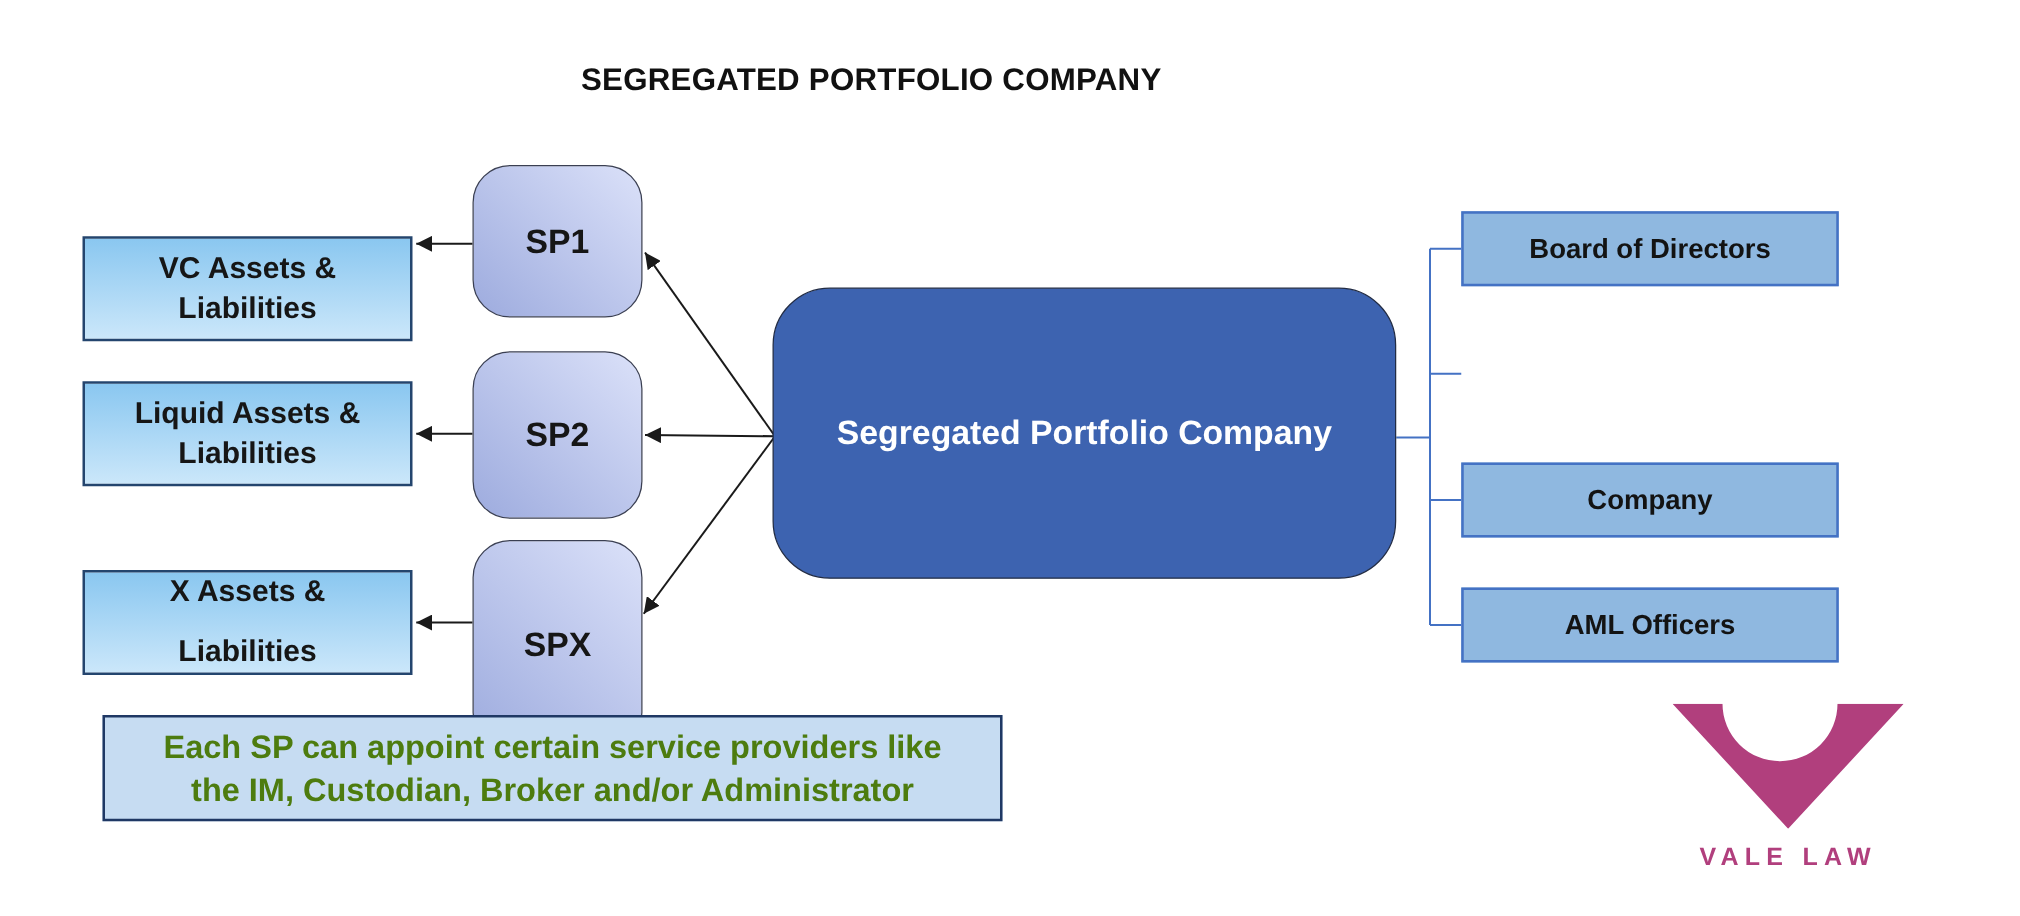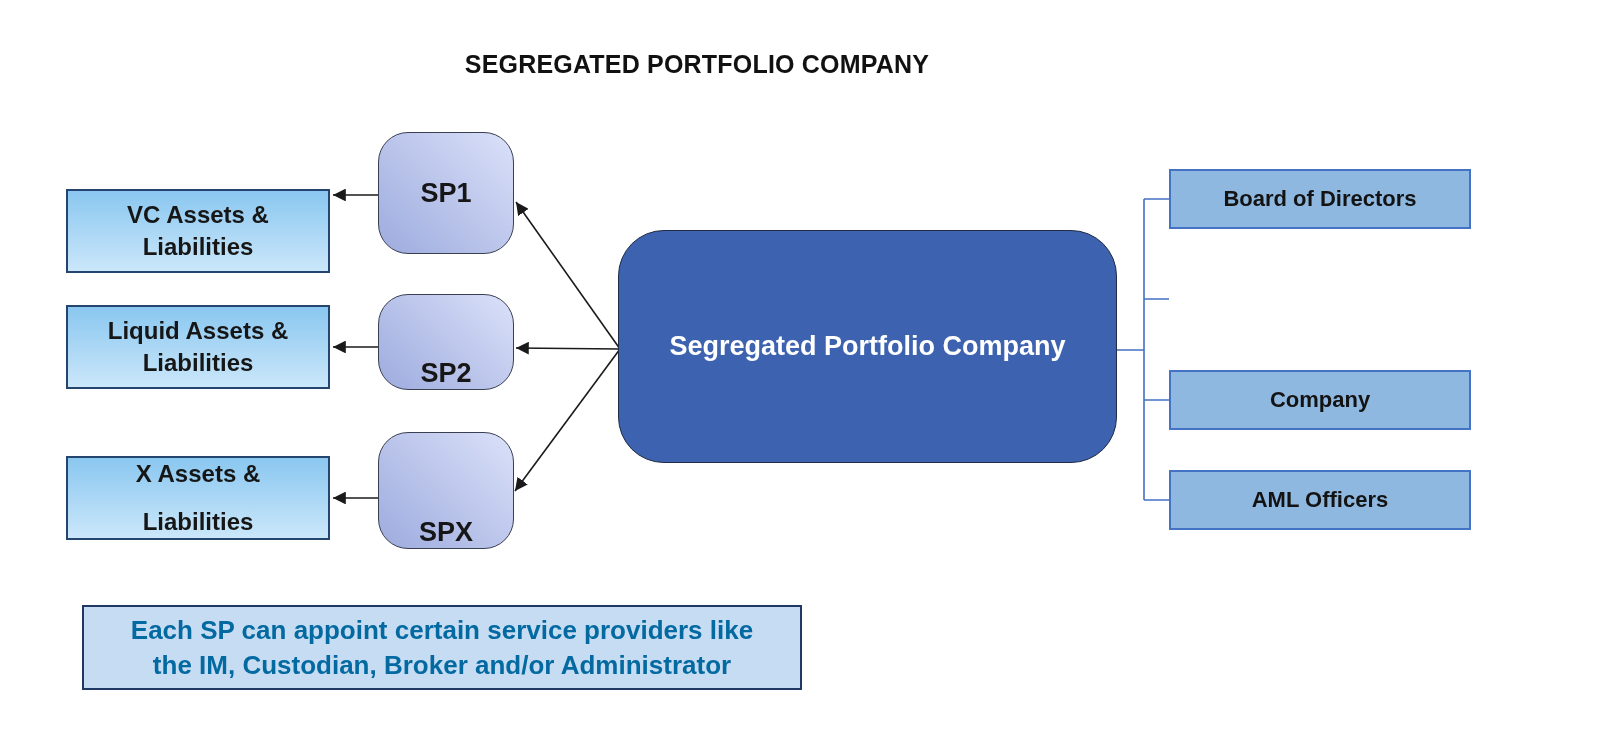--- a/index.html
+++ b/index.html
@@ -41,22 +41,22 @@
   .asset-box-3 { top: 456px; justify-content: space-between; }
 
   .sp-box {
     left: 378px; width: 136px;
     background: linear-gradient(45deg, var(--sp-gradient-dark, #9dabde) 0%, var(--sp-gradient-light, #dbe1f9) 100%);
     border: 1.5px solid var(--sp-border, #3a3f52);
     border-radius: 30px;
     font-size: 27px; font-weight: 700; color: #161616;
   }
   .sp-box-1 { top: 132px; height: 122px; }
-  .sp-box-2 { top: 294px; height: 96px; align-items: flex-end; }
-  .sp-box-3 { top: 432px; height: 117px; align-items: flex-end; }
+  .sp-box-2 { top: 281px; height: 134px; }
+  .sp-box-3 { top: 432px; height: 168px; }
 
   .center-box {
     left: 618px; top: 230px; width: 499px; height: 233px;
     background: var(--center-box-fill, #3d63b0);
     border: 1.5px solid var(--center-box-border, #222c44);
     border-radius: 46px;
     font-size: 27px; font-weight: 700; color: var(--center-box-text, #ffffff);
   }
 
   .gov-box {
@@ -64,25 +64,25 @@
     background: var(--governance-fill, #8fb8e0);
     border: 2px solid var(--governance-border, #4472c4);
     font-size: 22px; font-weight: 700; color: #131313;
   }
   .gov-box-1 { top: 169px; }
   .gov-box-2 { top: 269px; }
   .gov-box-3 { top: 370px; }
   .gov-box-4 { top: 470px; }
 
   .note-box {
-    left: 82px; top: 605px; width: 720px; height: 85px;
+    left: 82px; top: 572px; width: 720px; height: 85px;
     background: var(--note-fill, #c6dcf2);
     border: 2.5px solid var(--note-border, #1f3864);
     flex-direction: column;
-    font-size: 26px; font-weight: 700; color: #0369a1; line-height: 1.32;
+    font-size: 26px; font-weight: 700; color: #4d7c0f; line-height: 1.32;
   }
 
   .logo { left: 1338px; top: 563px; width: 185px; height: 137px; z-index: 2; }
   .logo-v { display: block; width: 185px; height: 100px; }
   .logo-v path { fill: var(--logo-color, #b13f7d); }
   .logo-wordmark {
     display: block; margin-top: 12px; width: 185px;
     text-align: center;
     font-size: 20px; font-weight: 700; letter-spacing: 5px;
     color: var(--logo-color, #b13f7d);
@@ -149,14 +149,20 @@
   </div>
   <div class="abs box gov-box gov-box-4">
     <span>AML Officers</span>
   </div>
 
   <div class="abs box note-box">
     <span>Each SP can appoint certain service providers like</span>
     <span>the IM, Custodian, Broker and/or Administrator</span>
   </div>
 
+  <div class="abs logo">
+    <svg class="logo-v" viewBox="0 0 185 100" xmlns="http://www.w3.org/2000/svg">
+      <path d="M0,0 H40 A46,46 0 0 0 132,0 H185 L92.5,100 Z"></path>
+    </svg>
+    <span class="logo-wordmark">VALE LAW</span>
+  </div>
 
 </div>
 
 </body></html>

